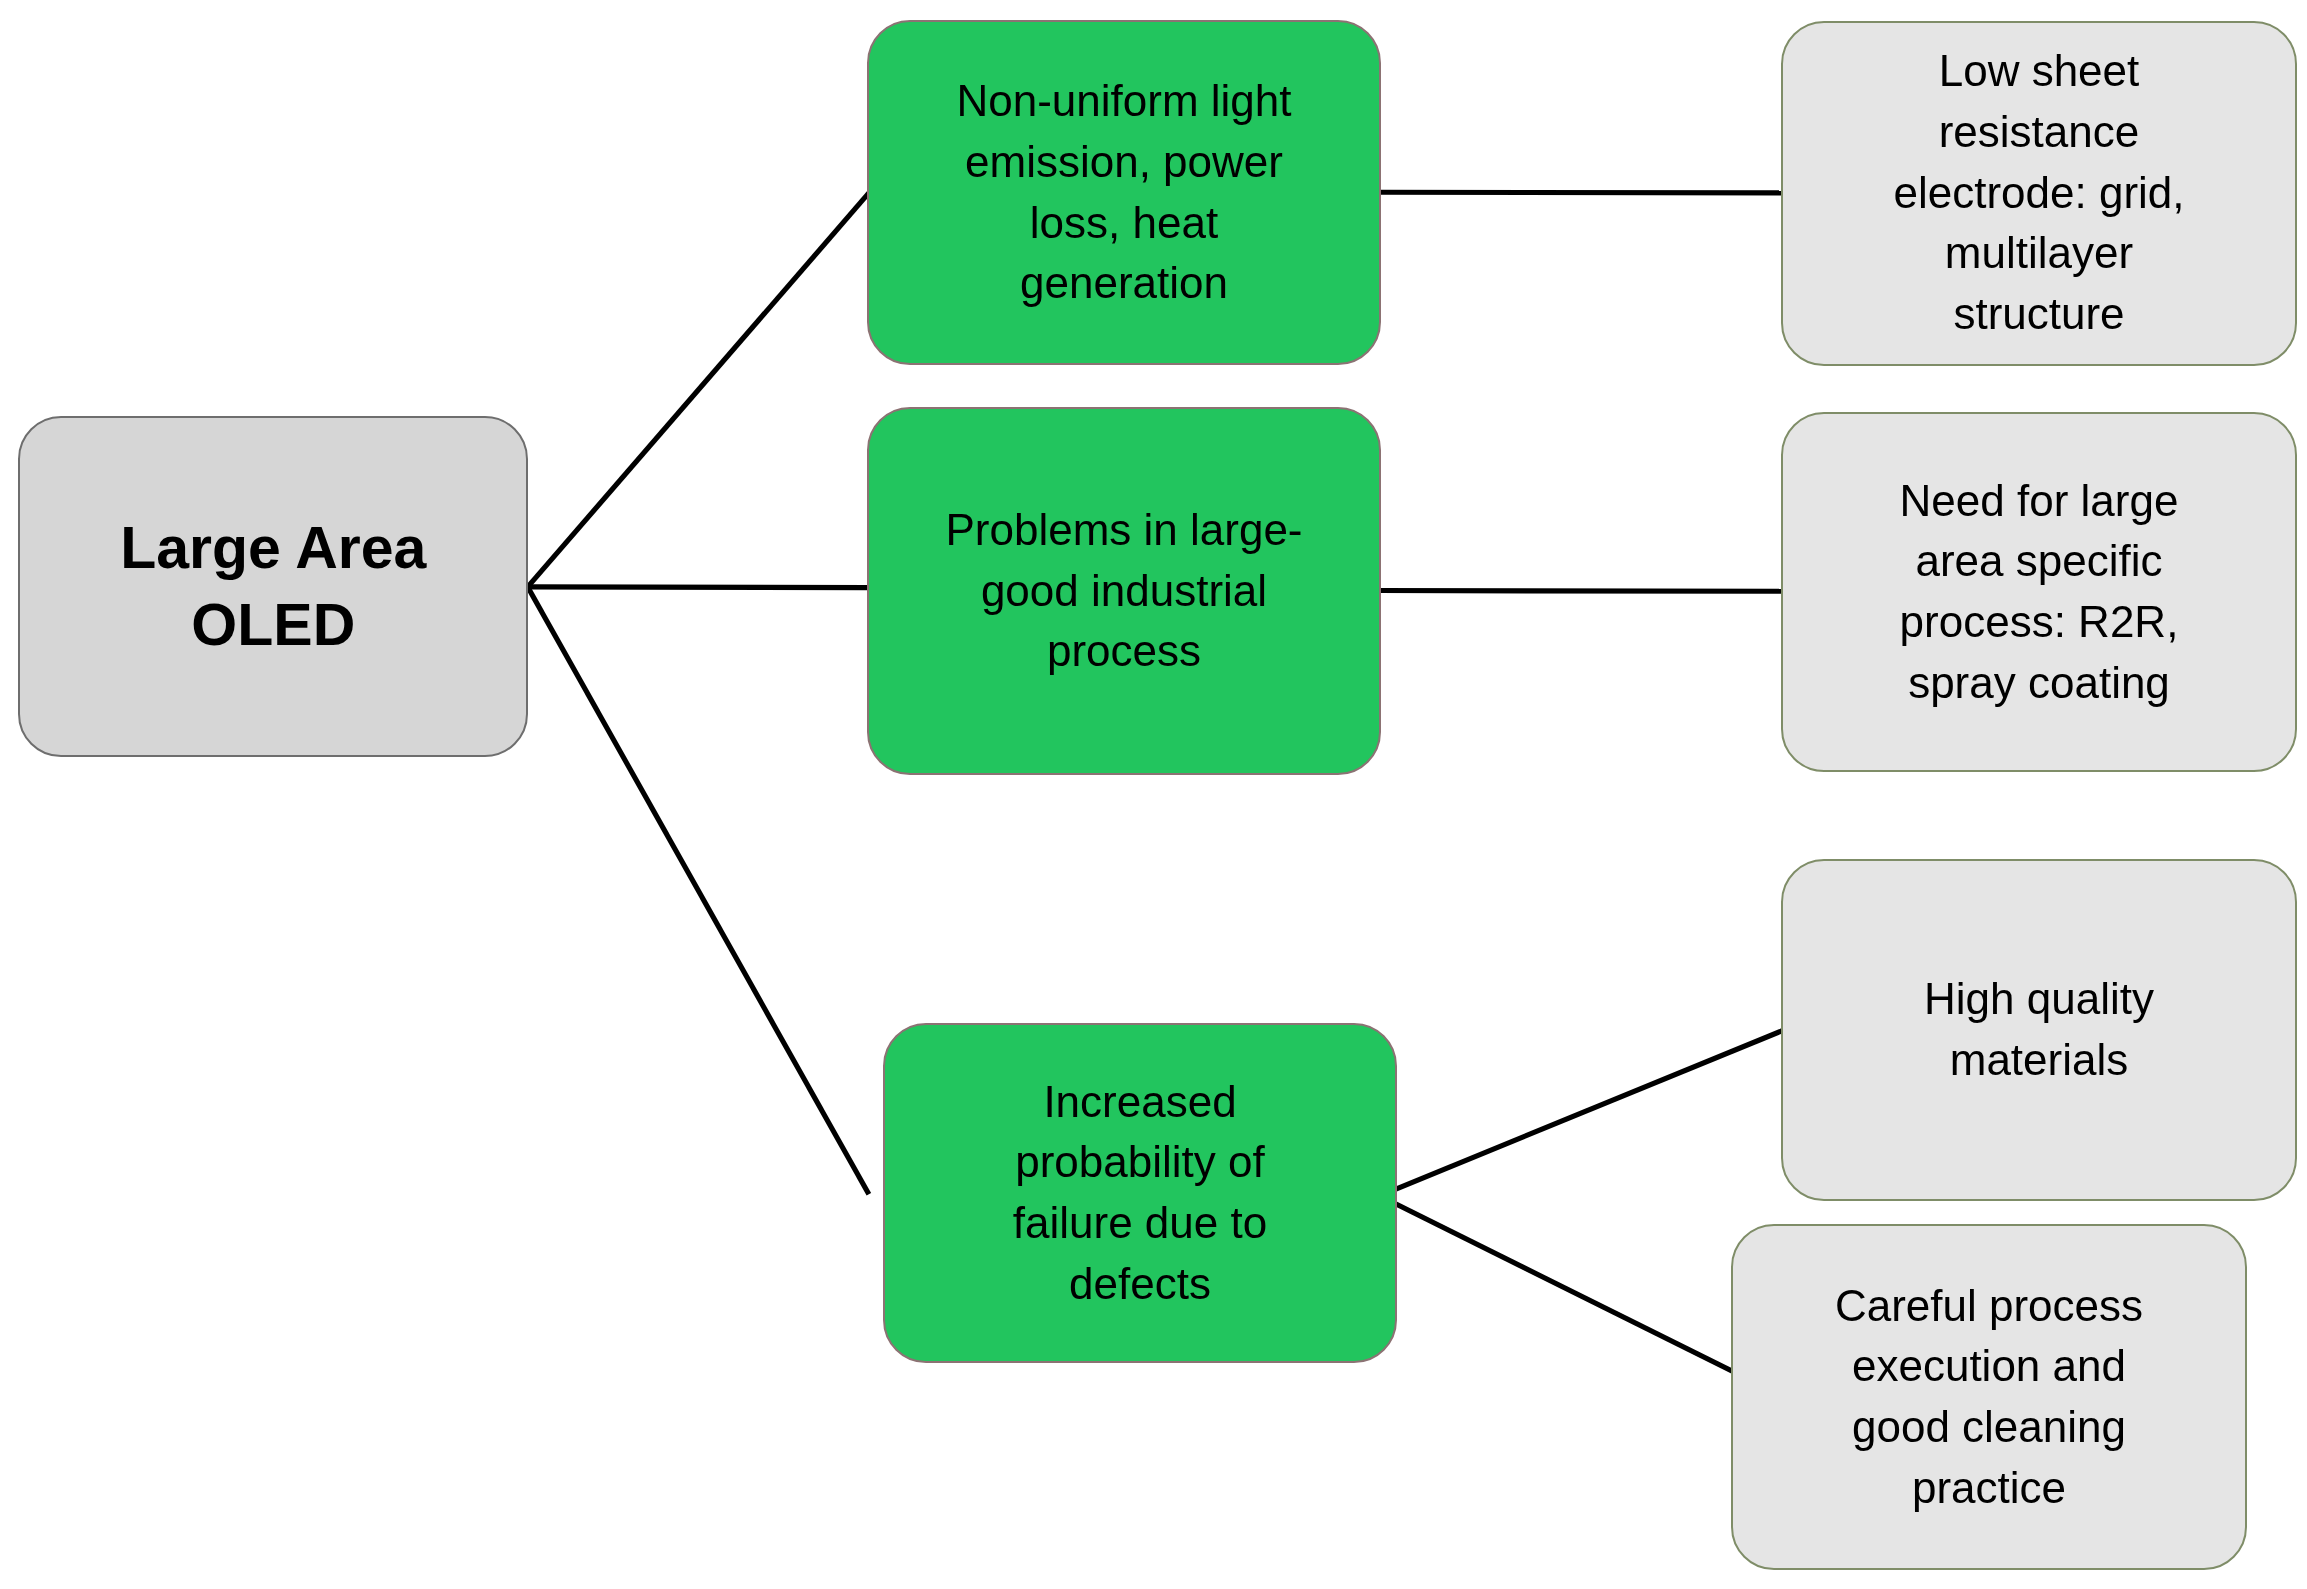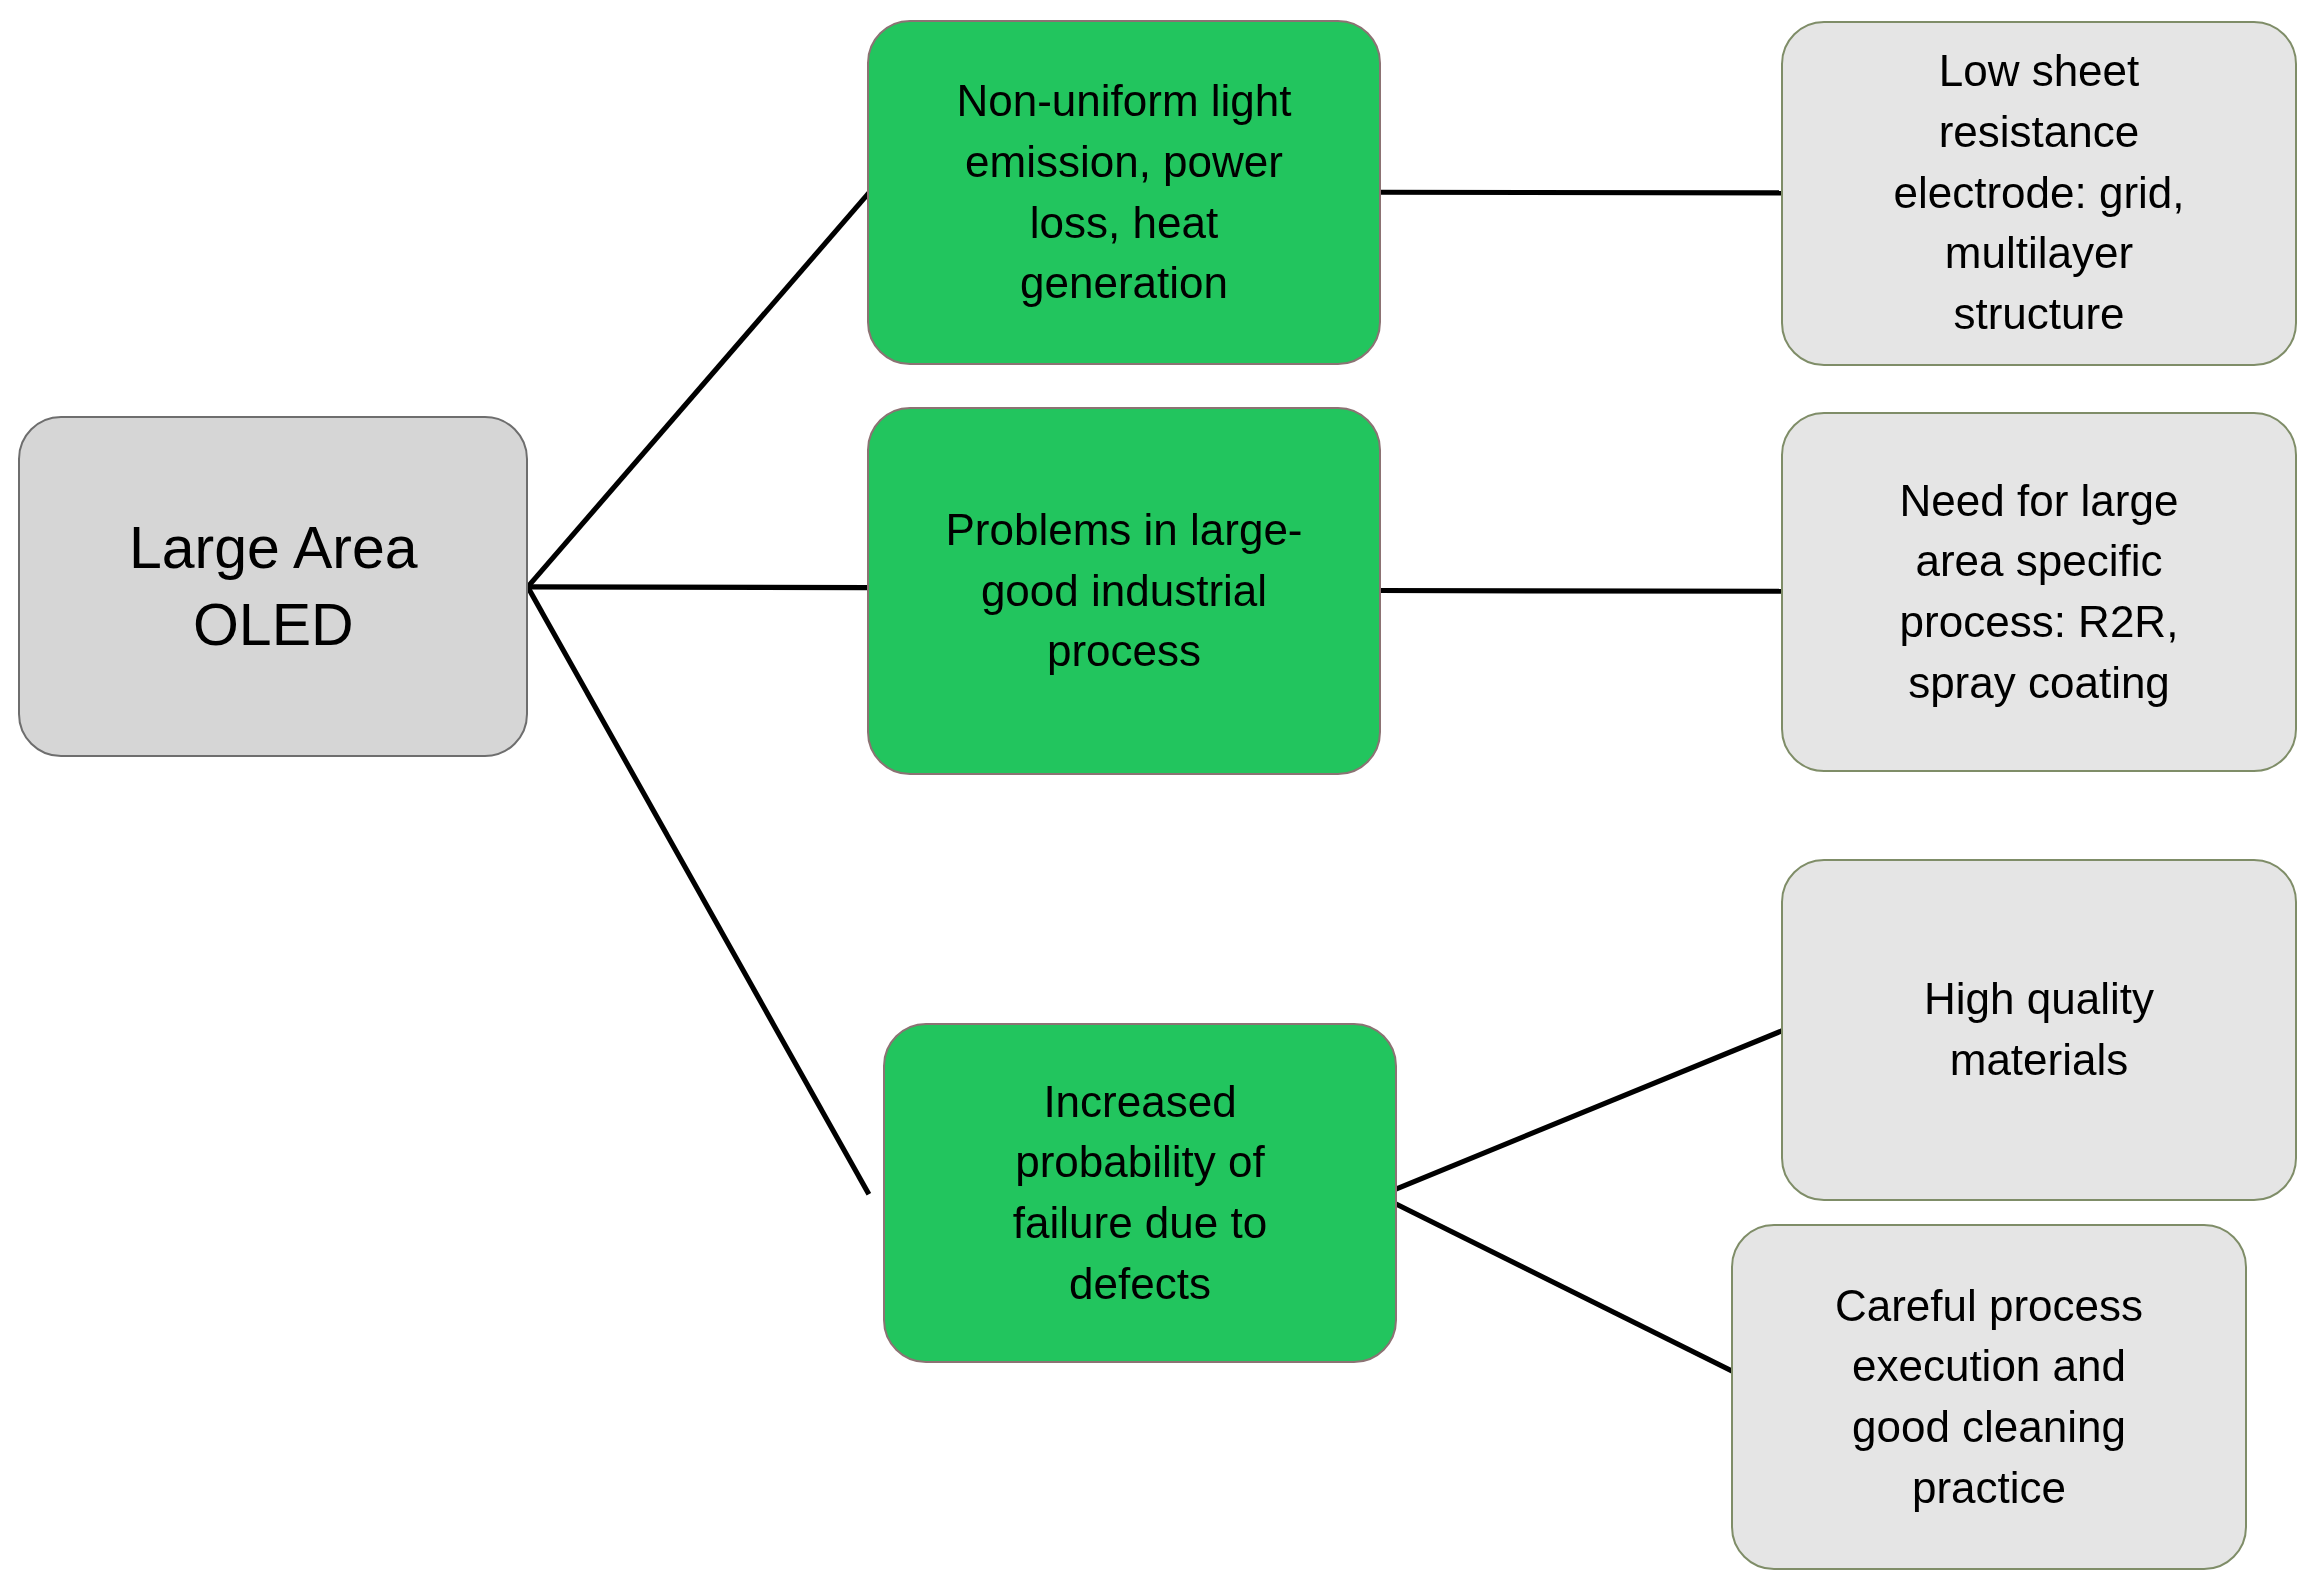--- a/index.html
+++ b/index.html
@@ -40,21 +40,21 @@
     font-size: 44px;
     line-height: 1.38;
   }
   .node--root {
     left: 18.3px; top: 416px; width: 510px; height: 341px;
     background: #d6d6d6;
     border-color: #6e6e6e;
   }
   .node--root .node-label {
     font-size: 59px;
-    font-weight: normal;
+    font-weight: bold;
     line-height: 1.3;
   }
   .node--problem {
     background: #22c55e;
     border-color: #8c7273;
   }
   .node--solution {
     background: #e5e5e5;
     border-color: #7f8d68;
   }

